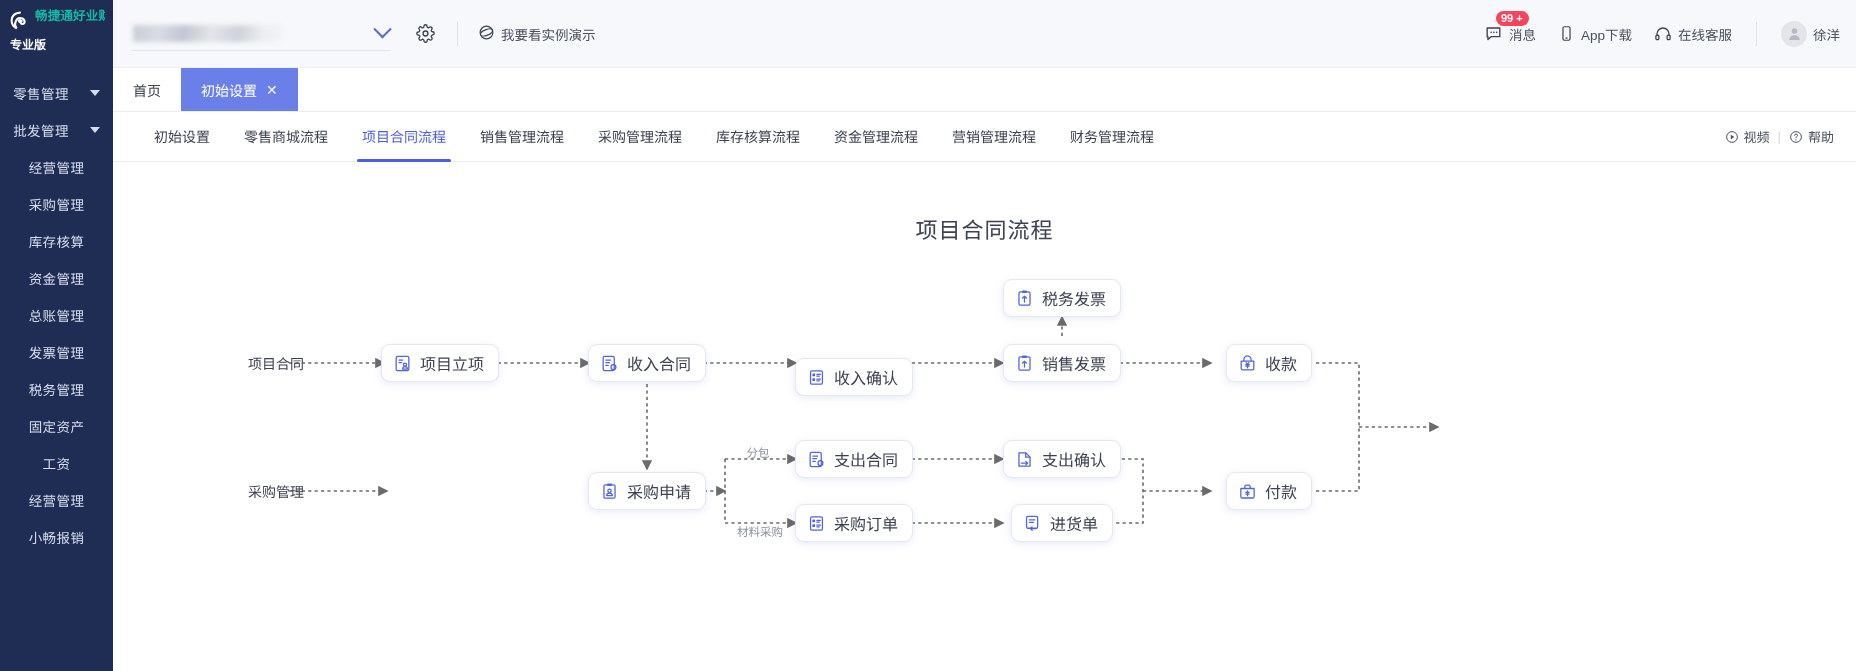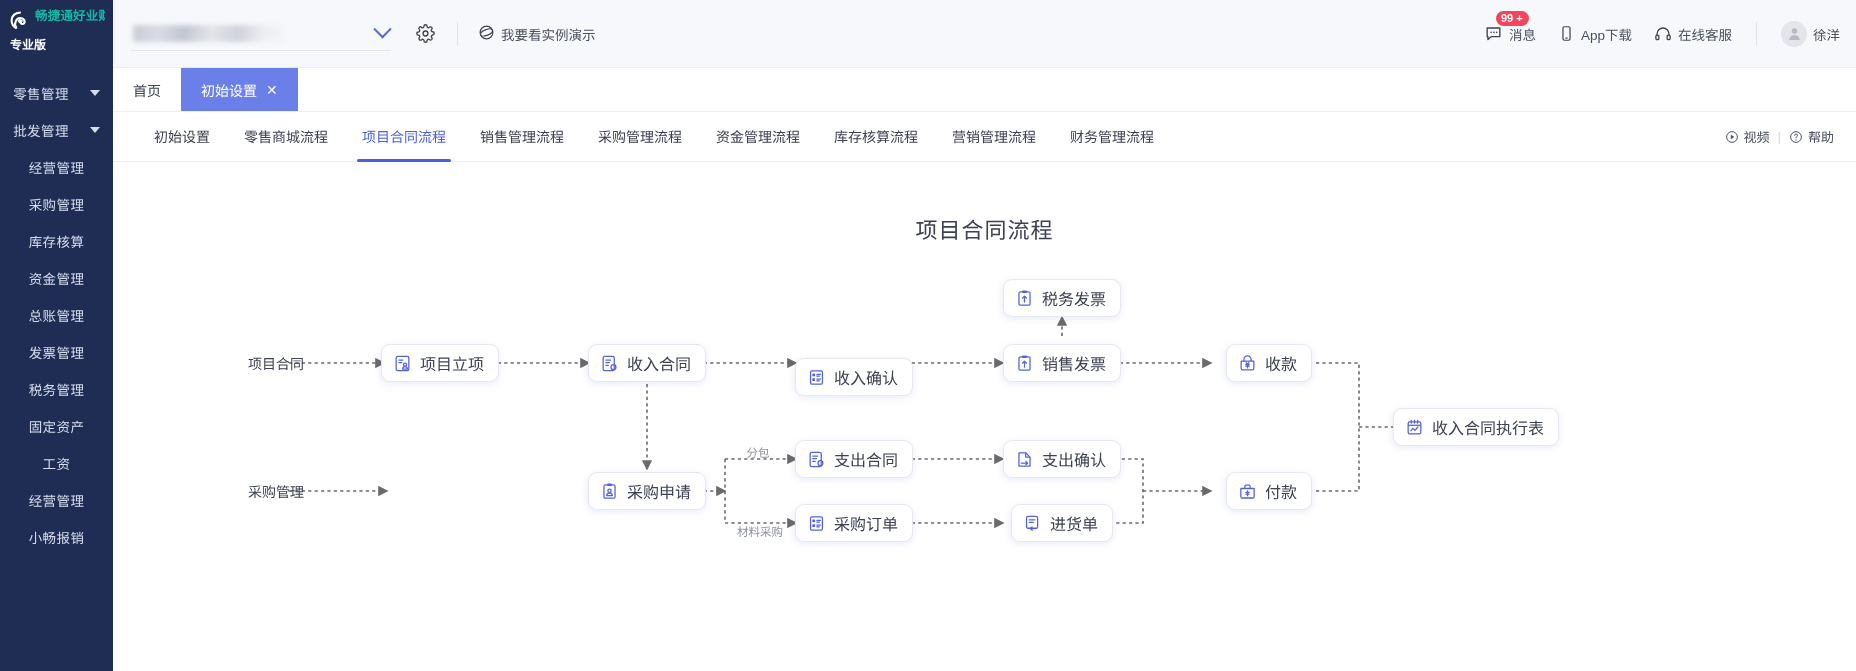--- a/index.html
+++ b/index.html
@@ -390,22 +390,22 @@
         <span class="closer">✕</span>
       </div>
     </div>
 
     <div class="subtabs">
       <div class="stab"><span>初始设置</span></div>
       <div class="stab"><span>零售商城流程</span></div>
       <div class="stab active"><span>项目合同流程</span></div>
       <div class="stab"><span>销售管理流程</span></div>
       <div class="stab"><span>采购管理流程</span></div>
+      <div class="stab"><span>库存核算流程</span></div>
       <div class="stab"><span>资金管理流程</span></div>
-      <div class="stab"><span>库存核算流程</span></div>
       <div class="stab"><span>营销管理流程</span></div>
       <div class="stab"><span>财务管理流程</span></div>
 
       <div class="subtabs-right">
         <span class="srt">
           <svg width="14" height="14" viewBox="0 0 24 24" fill="none" stroke="#4a5060" stroke-width="1.7">
             <circle cx="12" cy="12" r="9.2"></circle>
             <path d="M10 8.2l6 3.8-6 3.8z" fill="#4a5060" stroke="none"></path>
           </svg>
           <span>视频</span>
@@ -544,31 +544,20 @@
 
       <div class="node" style="left:1156px; top:201px;">
         <svg class="nicon" viewBox="0 0 24 24" fill="none" stroke="#5463d8" stroke-width="1.6" stroke-linejoin="round">
           <path d="M4 9h16v9a2 2 0 0 1-2 2H6a2 2 0 0 1-2-2z"></path>
           <path d="M7.5 9V7a4.5 4.5 0 0 1 9 0v2"></path>
           <path d="M9.8 13.3h4.4M9.8 15.4h4.4M12 17.6v-4.8M12 12.8l-1.7-1.8M12 12.8l1.7-1.8" stroke-linecap="round"></path>
         </svg>
         <span class="nlabel">收款</span>
       </div>
 
-      <div class="node" style="left:1363px; top:265px;">
-        <svg class="nicon" viewBox="0 0 24 24" fill="none" stroke="#5463d8" stroke-width="1.6" stroke-linejoin="round">
-          <rect x="4" y="5" width="16" height="15" rx="2"></rect>
-          <line x1="4" y1="9.2" x2="20" y2="9.2"></line>
-          <line x1="8" y1="3" x2="8" y2="6.4" stroke-linecap="round"></line>
-          <line x1="12" y1="3" x2="12" y2="6.4" stroke-linecap="round"></line>
-          <line x1="16" y1="3" x2="16" y2="6.4" stroke-linecap="round"></line>
-          <path d="M7.4 16.2l2.6-3 2.6 2.4 3.8-4.2" stroke-linecap="round"></path>
-        </svg>
-        <span class="nlabel">收入合同执行表</span>
-      </div>
 
       <div class="node" style="left:534px; top:329px;">
         <svg class="nicon" viewBox="0 0 24 24" fill="none" stroke="#5463d8" stroke-width="1.6" stroke-linejoin="round">
           <rect x="5" y="3.5" width="14" height="17" rx="2"></rect>
           <rect x="9" y="1.8" width="6" height="3.2" rx="1" fill="#5463d8" stroke="none"></rect>
           <circle cx="12" cy="11" r="2.1"></circle>
           <path d="M8.4 17.2c0-2 1.6-3.2 3.6-3.2s3.6 1.2 3.6 3.2z"></path>
         </svg>
         <span class="nlabel">采购申请</span>
       </div>

